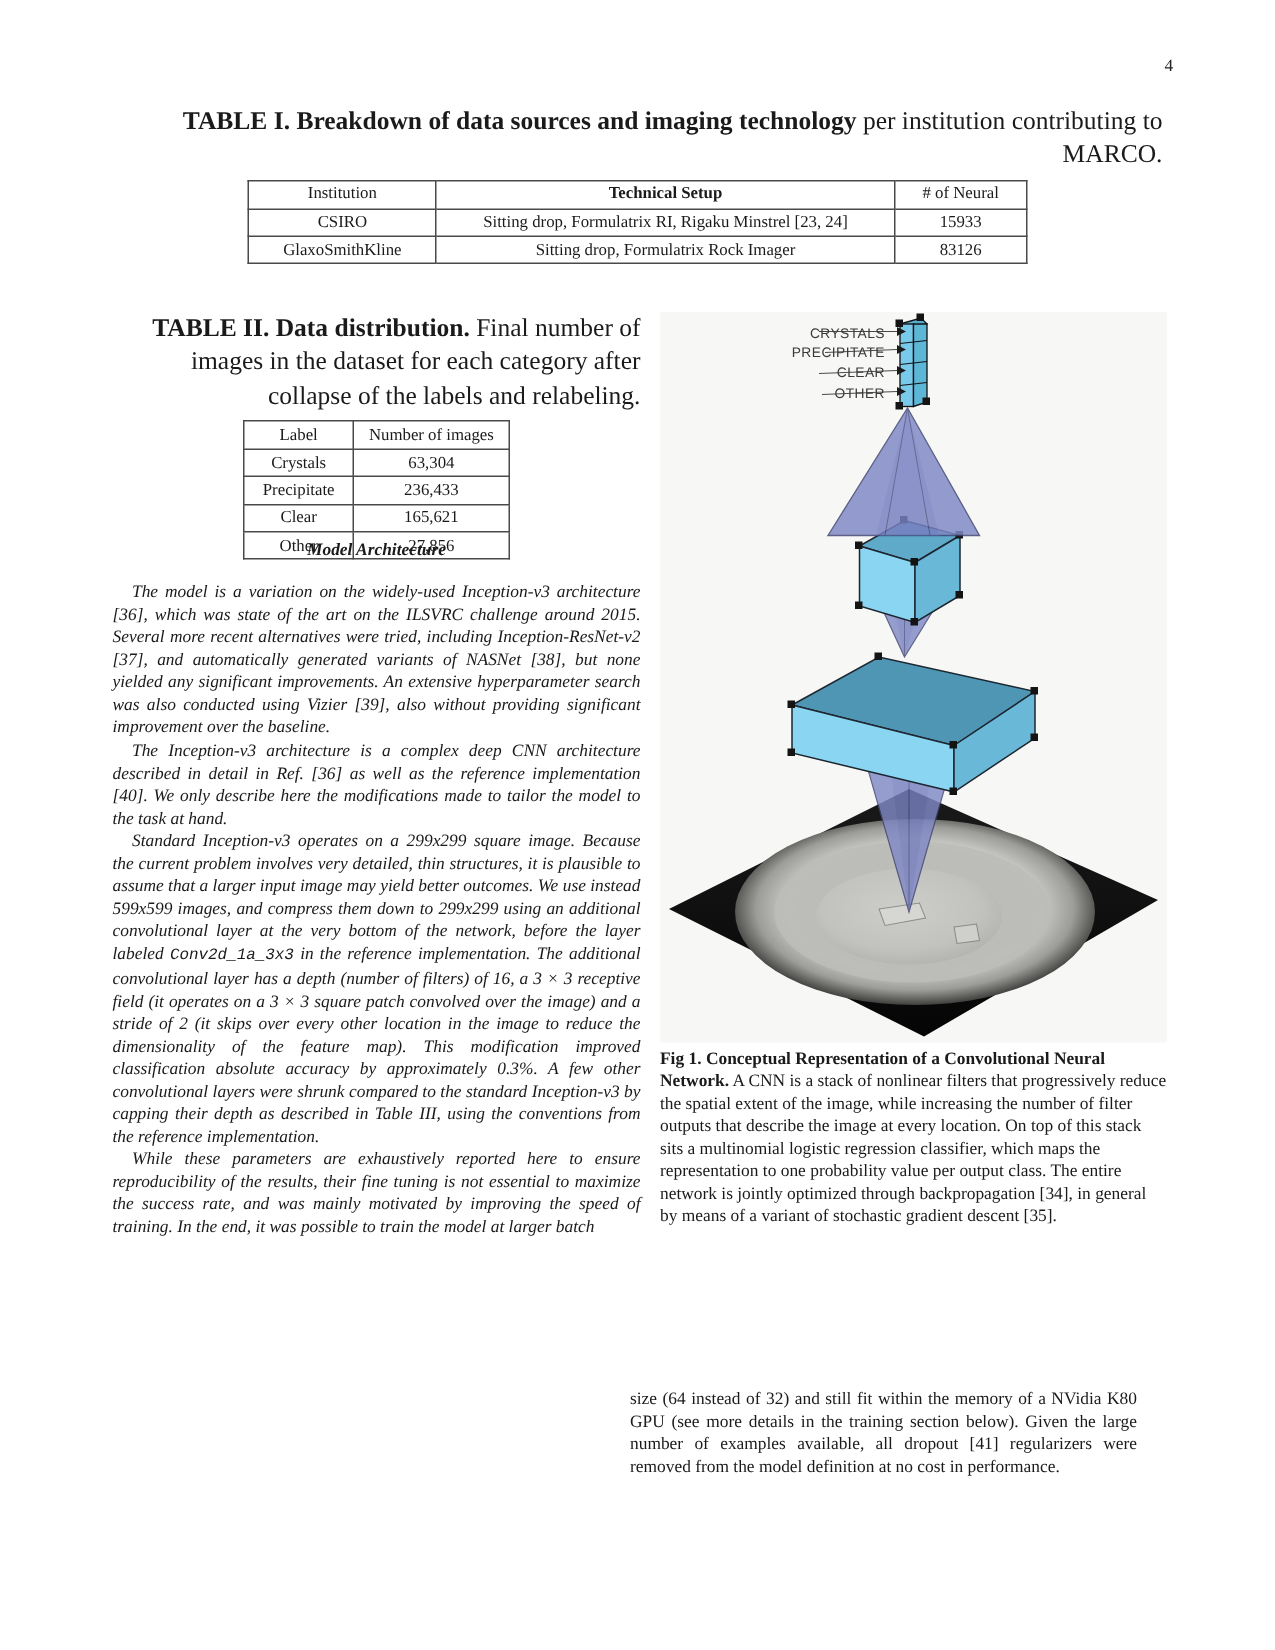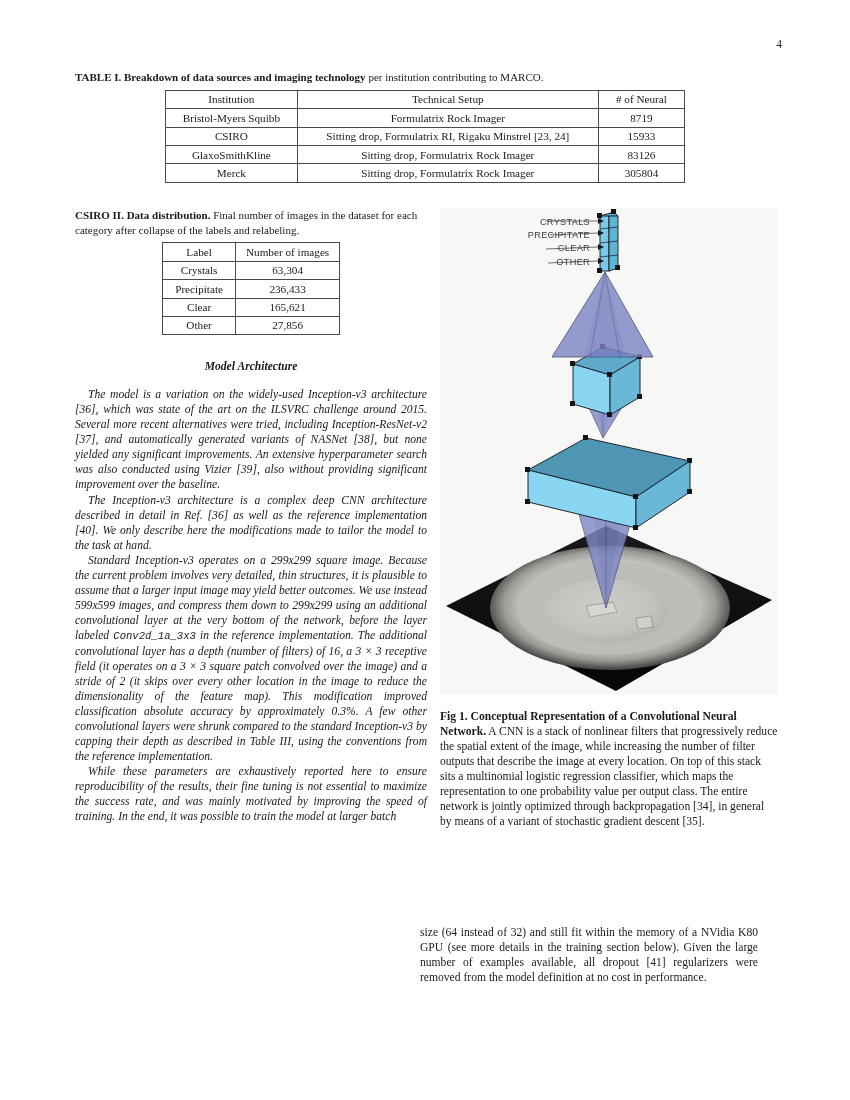--- a/index.html
+++ b/index.html
@@ -31,23 +31,23 @@
   }
 
   
   .table1-block {
     position: absolute;
     left: 75px;
     top: 70px;
     width: 700px;
   }
   .tbl-caption {
-    font-size: 11px;
+    font-size: 17px;
     line-height: 1.32;
-    text-align: left;
+    text-align: right;
     margin-bottom: 5px;
   }
   .tbl-caption b { font-weight: bold; }
 
   table.ruled {
     border-collapse: collapse;
     font-size: 11.2px;
     margin: 0 auto;
   }
   table.ruled td, table.ruled th {
@@ -55,21 +55,21 @@
     padding: 1.5px 6px;
     text-align: center;
     font-weight: normal;
     line-height: 1.28;
     white-space: nowrap;
   }
   table.ruled thead td { padding-bottom: 2px; }
 
   #table1 { width: 520px; }
   #table1 .c-inst { width: 140px; }
-  #table1 .c-setup { width: 333px; }
+  #table1 .c-setup { width: 333px; font-weight: bold; }
   #table1 .c-count { width: 95px; }
 
   
   .table2-block {
     position: absolute;
     left: 75px;
     top: 208px;
     width: 352px;
   }
   #table2 { width: 178px; }
@@ -118,21 +118,21 @@
     width: 338px;
   }
   .figure-canvas {
     position: relative;
     width: 338px;
     height: 487px;
     background: #f7f7f5;
     overflow: hidden;
   }
   .fig-caption {
-    margin-top: 14px;
+    margin-top: 3px;
     font-size: 11.6px;
     line-height: 1.30;
     text-align: left;
   }
   .fig-caption b { font-weight: bold; }
 
   
   .fig-labels {
     position: absolute;
     left: 0;
@@ -160,46 +160,36 @@
     <table class="ruled" id="table1">
       <thead>
         <tr>
           <td class="c-inst">Institution</td>
           <td class="c-setup">Technical Setup</td>
           <td class="c-count"># of Neural</td>
         </tr>
       </thead>
       <tbody>
         <tr>
-          <td>Bristol-Myers Squibb</td>
-          <td>Formulatrix Rock Imager</td>
-          <td>8719</td>
-        </tr>
-        <tr>
           <td>CSIRO</td>
           <td>Sitting drop, Formulatrix RI, Rigaku Minstrel [23, 24]</td>
           <td>15933</td>
         </tr>
         <tr>
           <td>GlaxoSmithKline</td>
           <td>Sitting drop, Formulatrix Rock Imager</td>
           <td>83126</td>
         </tr>
-        <tr>
-          <td>Merck</td>
-          <td>Sitting drop, Formulatrix Rock Imager</td>
-          <td>305804</td>
-        </tr>
       </tbody>
     </table>
   </div>
 
   <div class="table2-block">
     <div class="tbl-caption">
-      <b>CSIRO II. Data distribution.</b><span> Final number of images in the dataset for each category after collapse of the labels and relabeling.</span>
+      <b>TABLE II. Data distribution.</b><span> Final number of images in the dataset for each category after collapse of the labels and relabeling.</span>
     </div>
     <table class="ruled" id="table2">
       <thead>
         <tr>
           <td class="c-label">Label</td>
           <td class="c-num">Number of images</td>
         </tr>
       </thead>
       <tbody>
         <tr>

